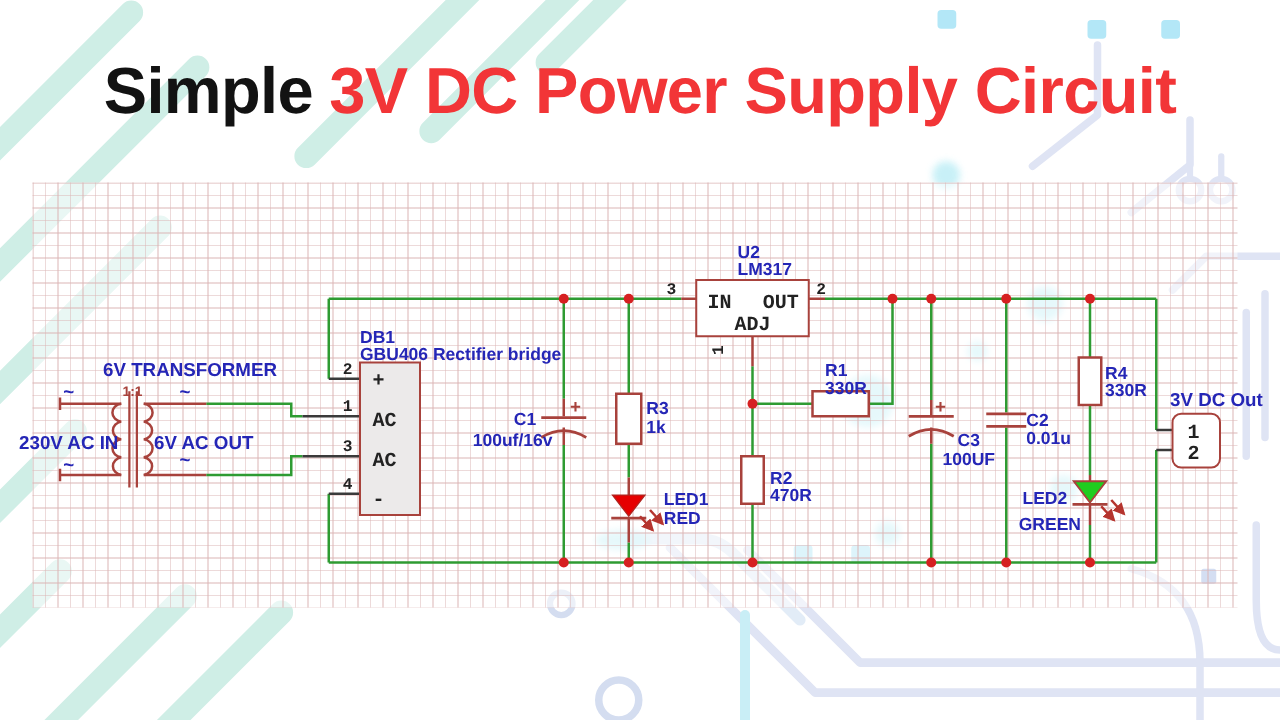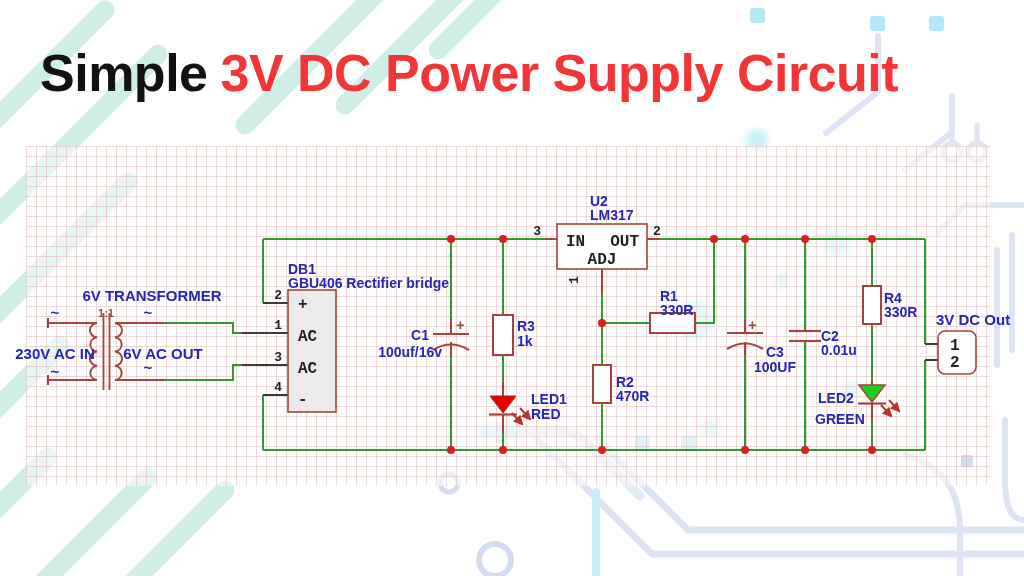--- a/index.html
+++ b/index.html
@@ -11,20 +11,21 @@
   #deco, #schem{position:absolute;left:0;top:0;}
   #grid{
     position:absolute;left:26px;top:146px;width:964px;height:340px;
     background-color:rgba(255,255,255,0.55);
     background-image:
       repeating-linear-gradient(to right, rgba(219,181,181,0.50) 0 1px, transparent 1px 10px),
       repeating-linear-gradient(to bottom, rgba(219,181,181,0.50) 0 1px, transparent 1px 10px);
   }
   #title{
     position:absolute;left:40px;top:42px;width:944px;
+    text-align:center;
     font-size:52px;font-weight:bold;letter-spacing:-0.5px;line-height:62px;
     white-space:nowrap;
   }
   #title .t-black{color:#121212;margin-right:13px;}
   #title .t-red{color:#f23537;}
   text{font-family:"Liberation Sans", sans-serif;}
   .lbl{fill:#2526b6;font-weight:bold;font-size:14px;}
   .lbl15{fill:#2526b6;font-weight:bold;font-size:15px;}
   .pinname{font-family:"Liberation Mono", monospace;font-weight:bold;font-size:16px;fill:#222;}
   .pinnum{font-family:"Liberation Mono", monospace;font-weight:bold;font-size:13px;fill:#222;}

